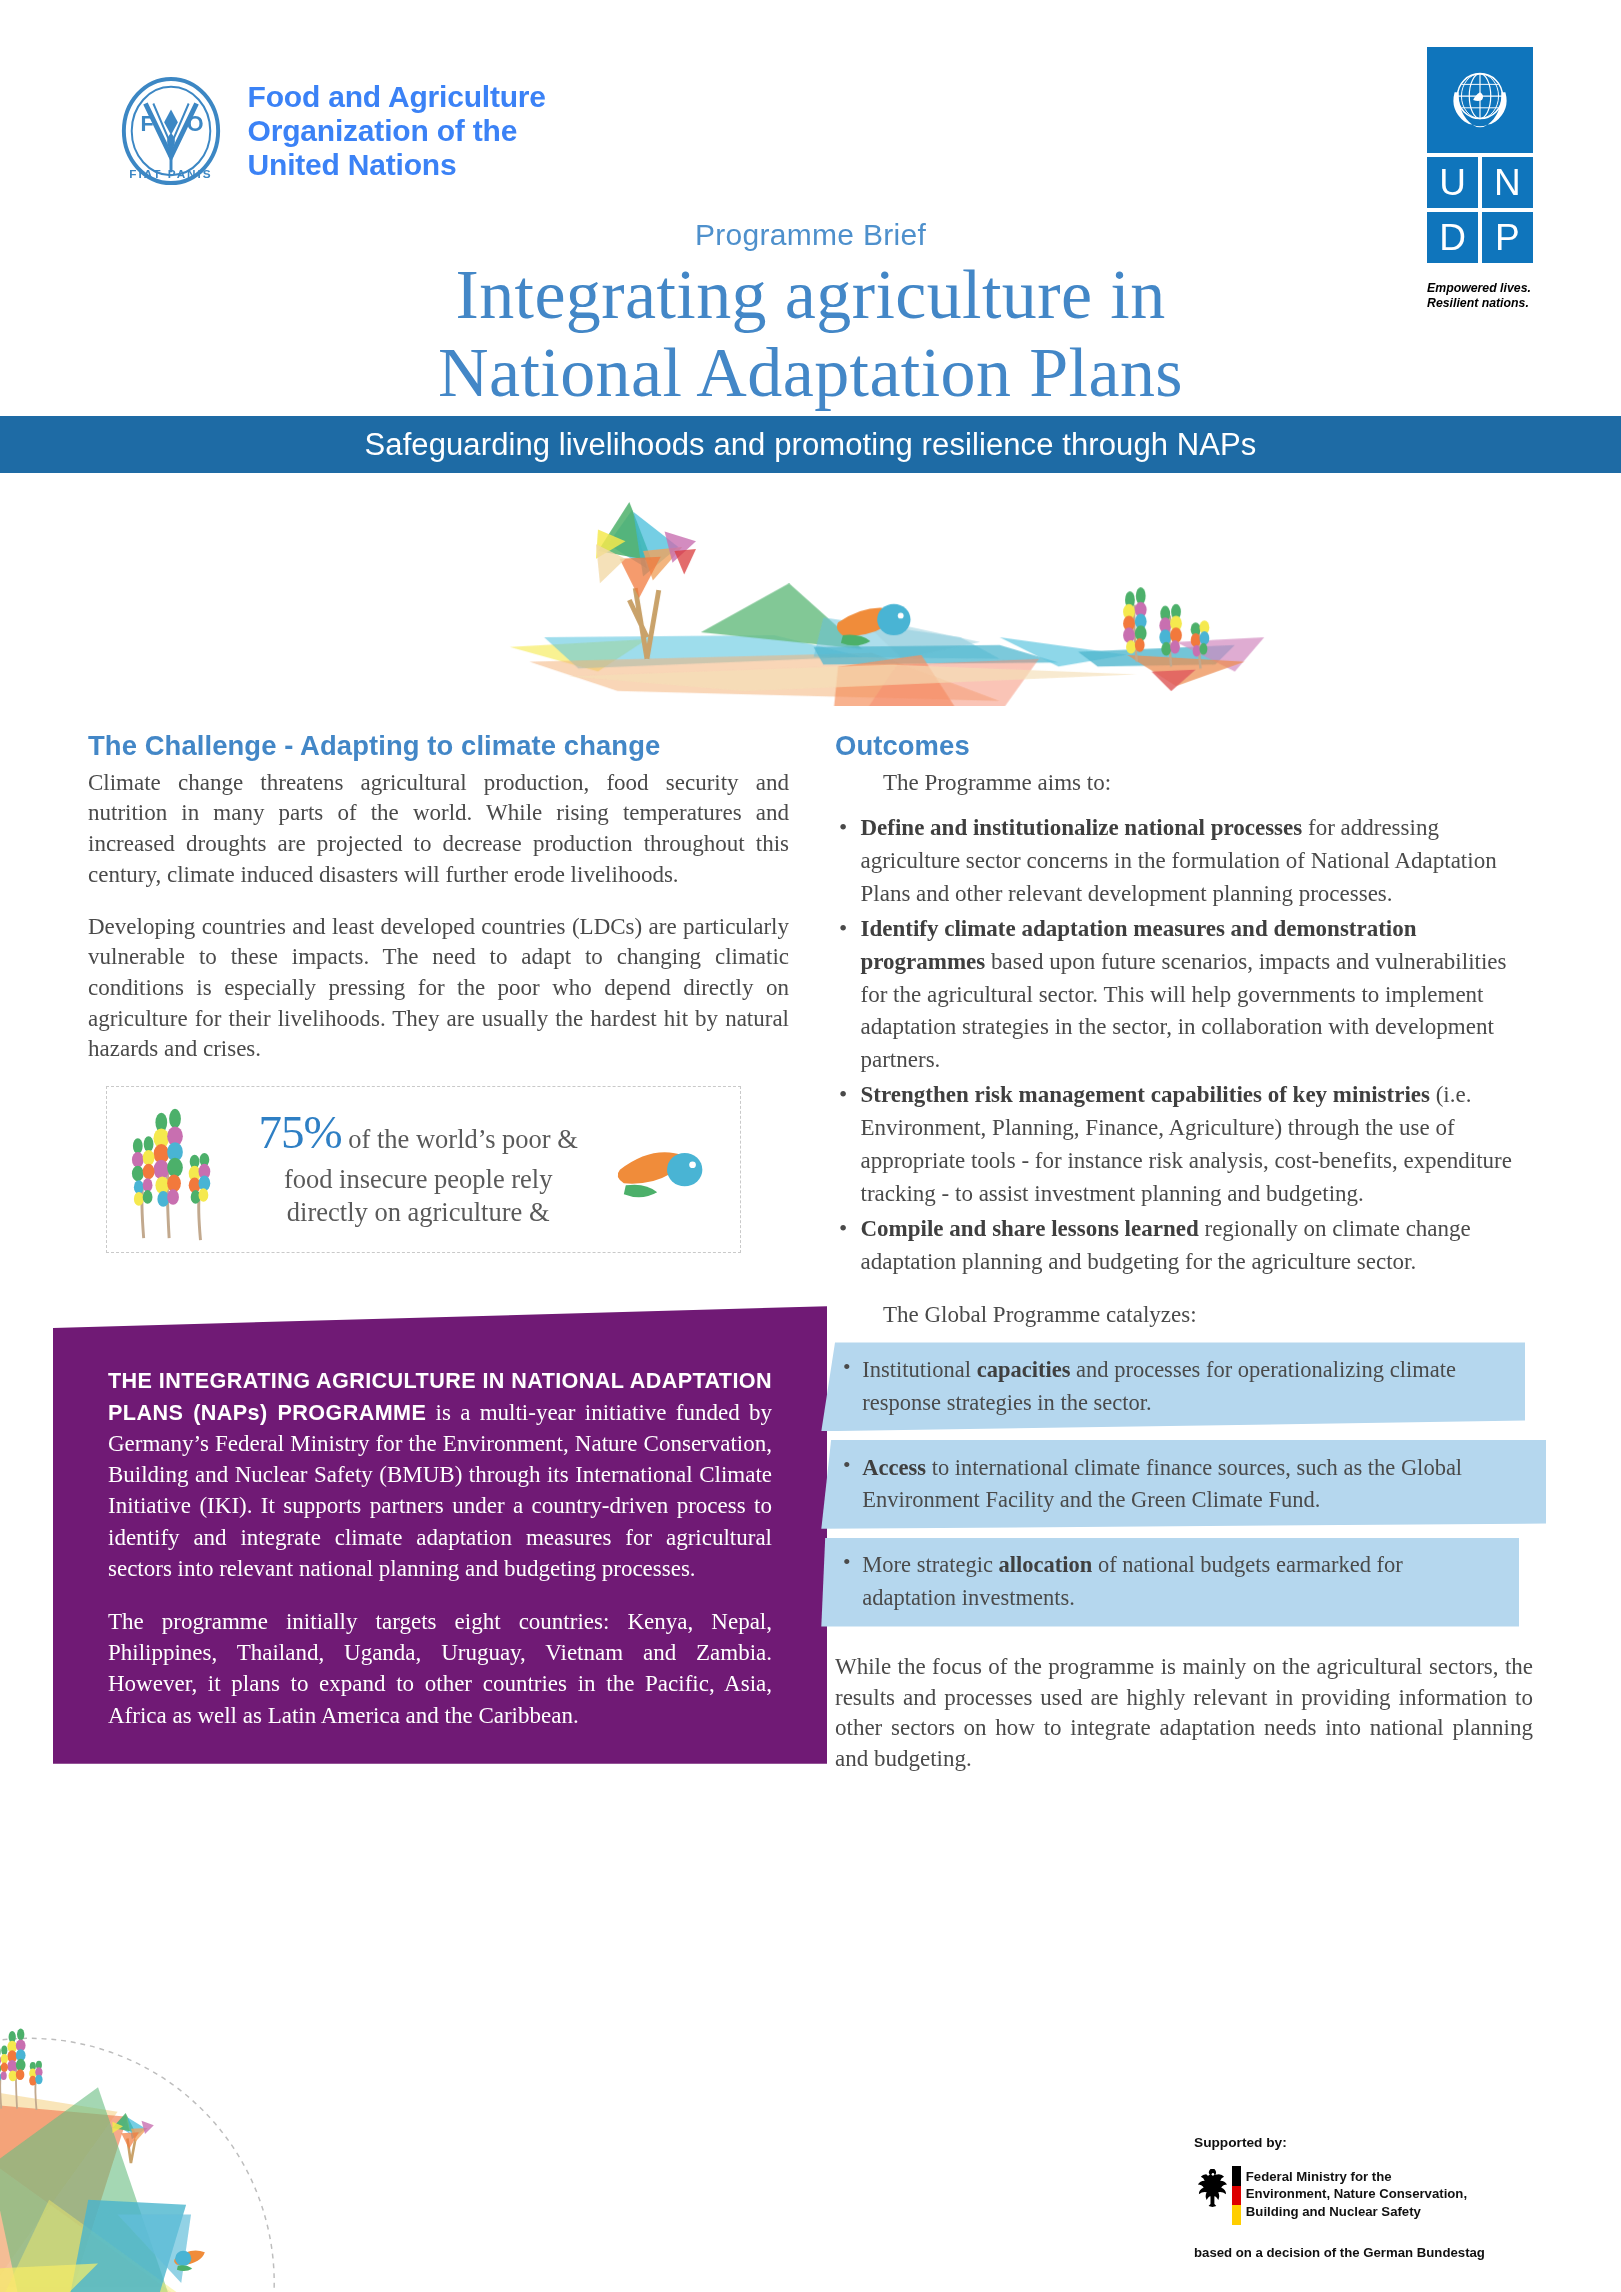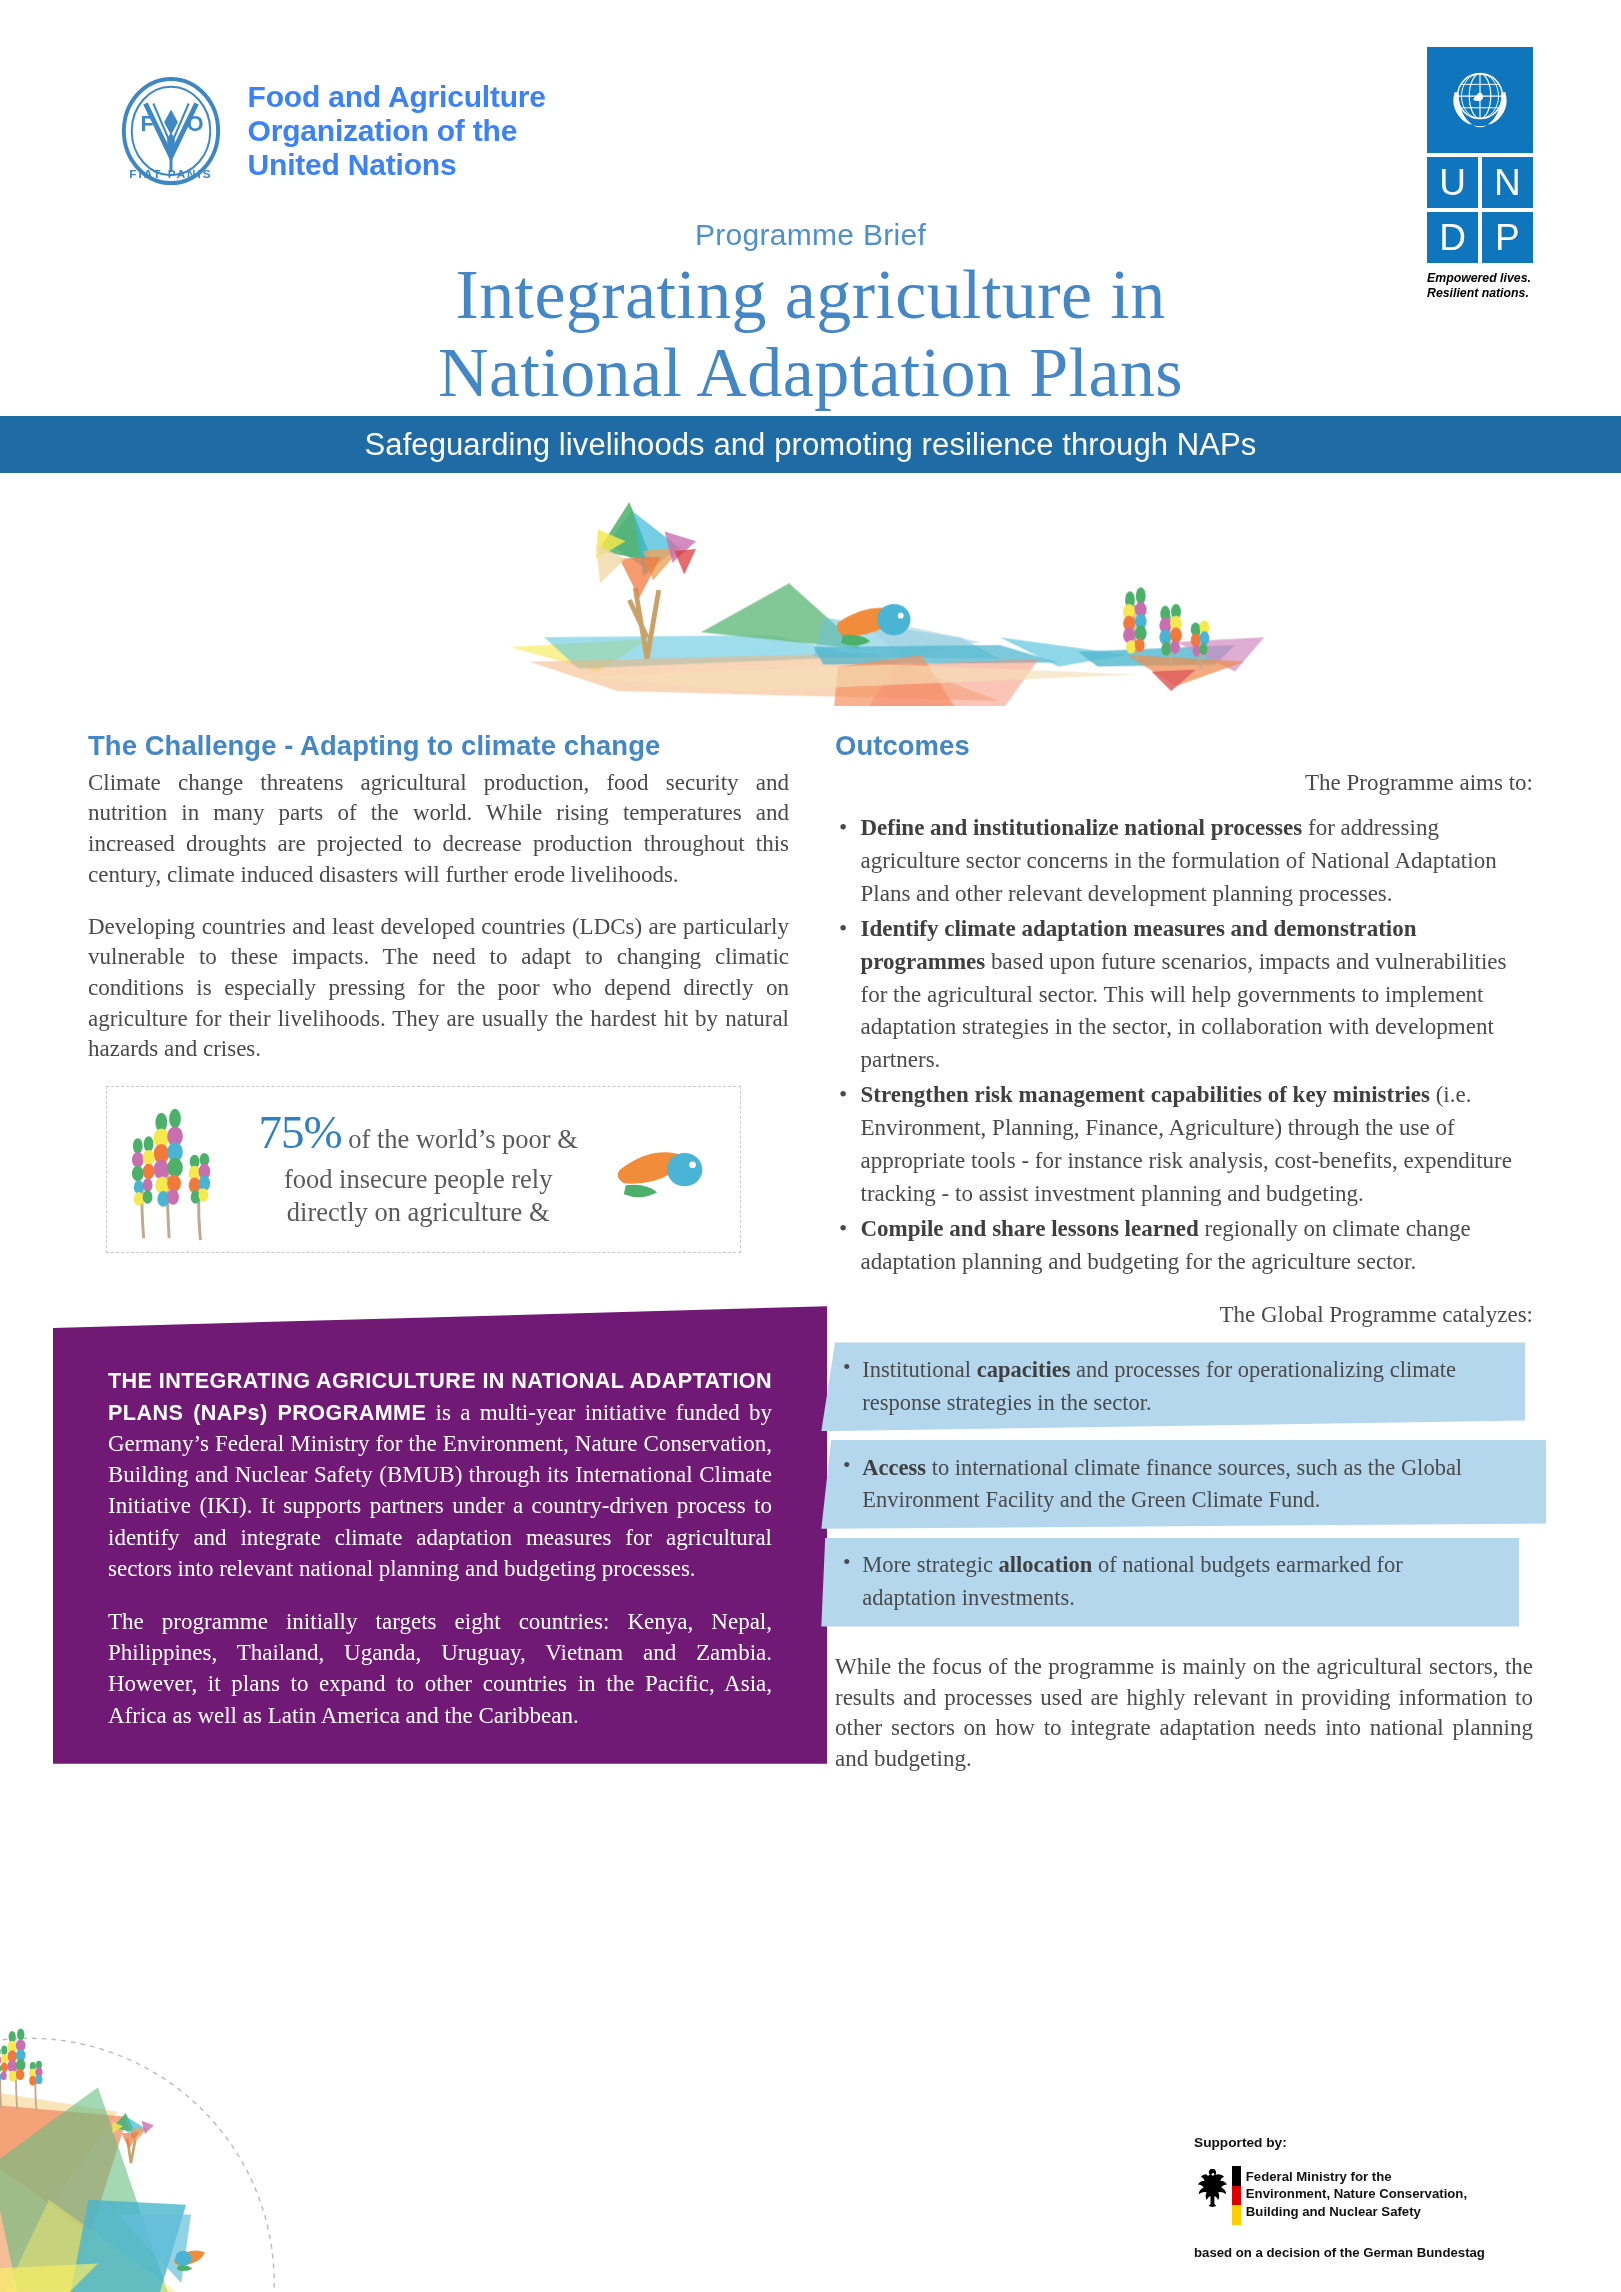--- a/index.html
+++ b/index.html
@@ -59,21 +59,21 @@
   .undp-letters span {
     background: #0f75bc;
     color: #ffffff;
     font-family: "Liberation Sans", sans-serif;
     font-size: 37px;
     font-weight: 300;
     display: flex; align-items: center; justify-content: center;
     line-height: 1;
   }
   .undp-tag {
-    margin-top: 8px;
+    margin-top: 18px;
     font-family: "Liberation Sans", sans-serif;
     font-style: italic;
     font-weight: bold;
     font-size: 12.3px;
     line-height: 1.25;
     color: #000000;
   }
 
   .title-area {
     position: absolute;
@@ -140,21 +140,21 @@
     margin: 0 0 5.9px 0;
     letter-spacing: 0.1px;
   }
   p.body {
     font-size: 23px;
     line-height: 1.33;
     color: #4a4a4a;
     margin: 0 0 21.6px 0;
     text-align: justify;
   }
-  p.body.nojust { text-align: right; margin-left: 48px; }
+  p.body.nojust { text-align: left; margin-left: 48px; }
 
   
   .stat-box {
     margin: 21.6px 0 0 17.6px;
     width: 635px;
     height: 167px;
     border: 1.5px dashed #c9c9c9;
     position: relative;
   }
   .stat-text {

